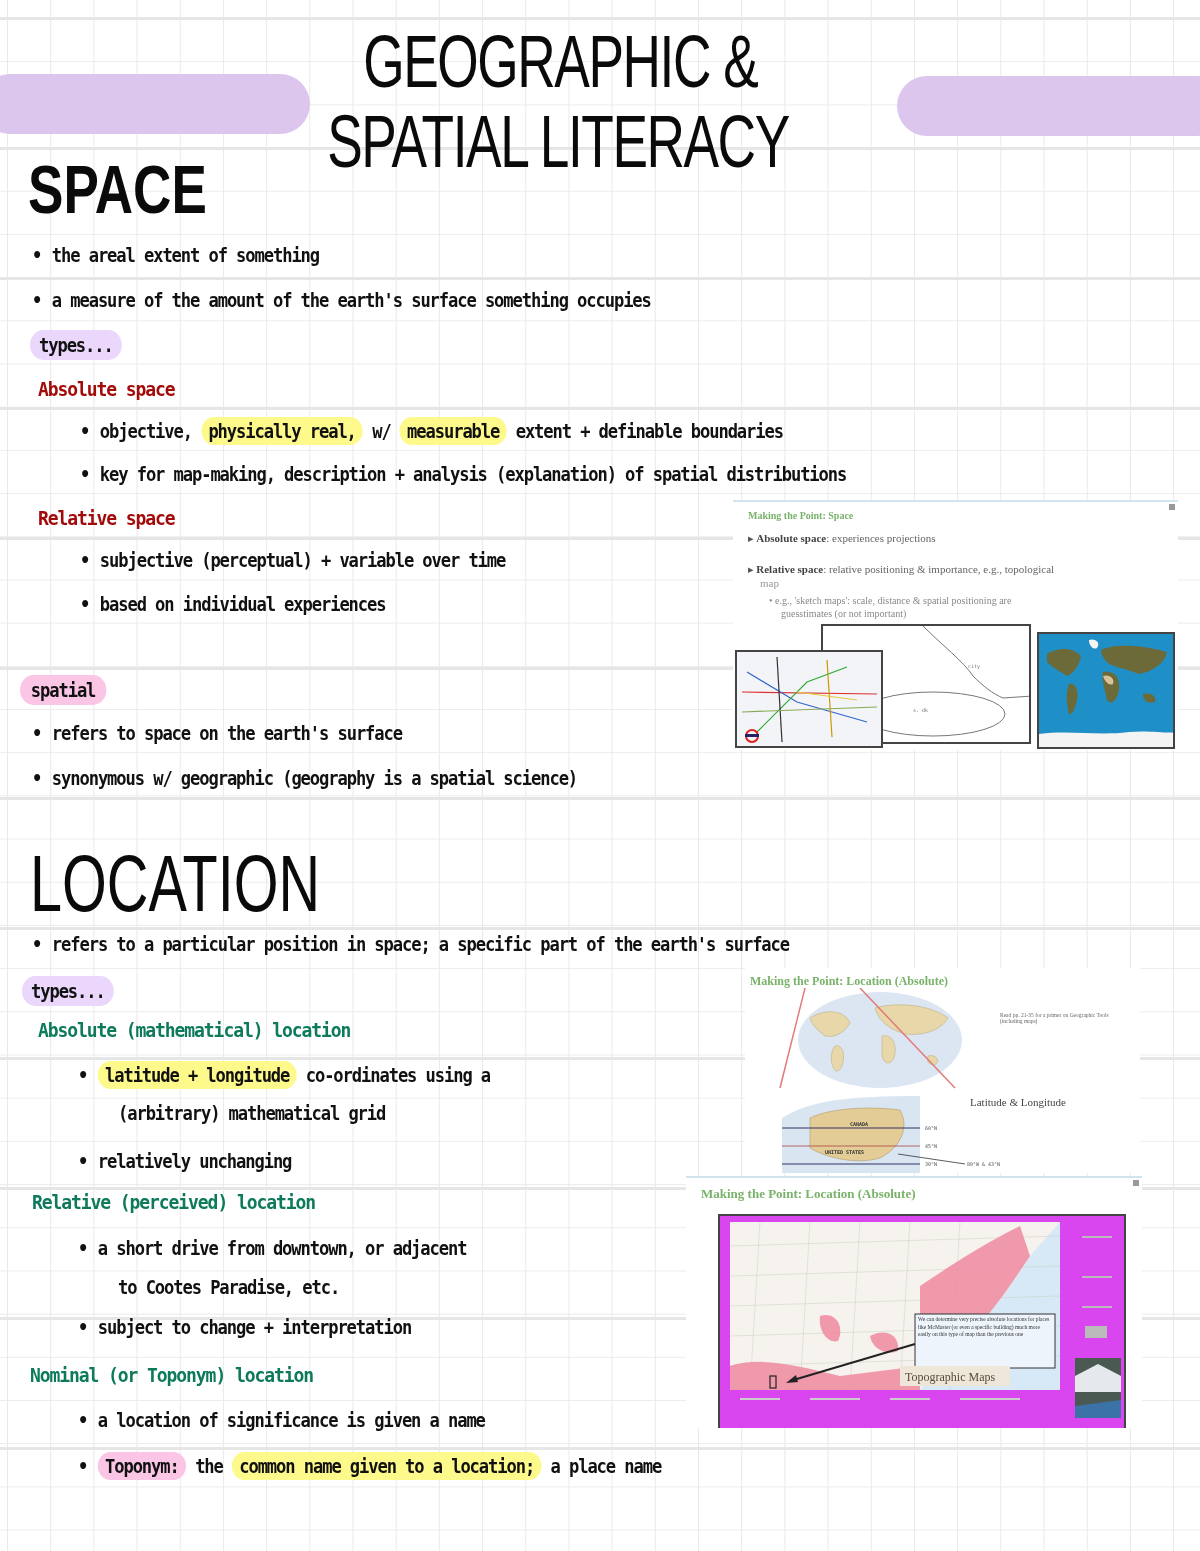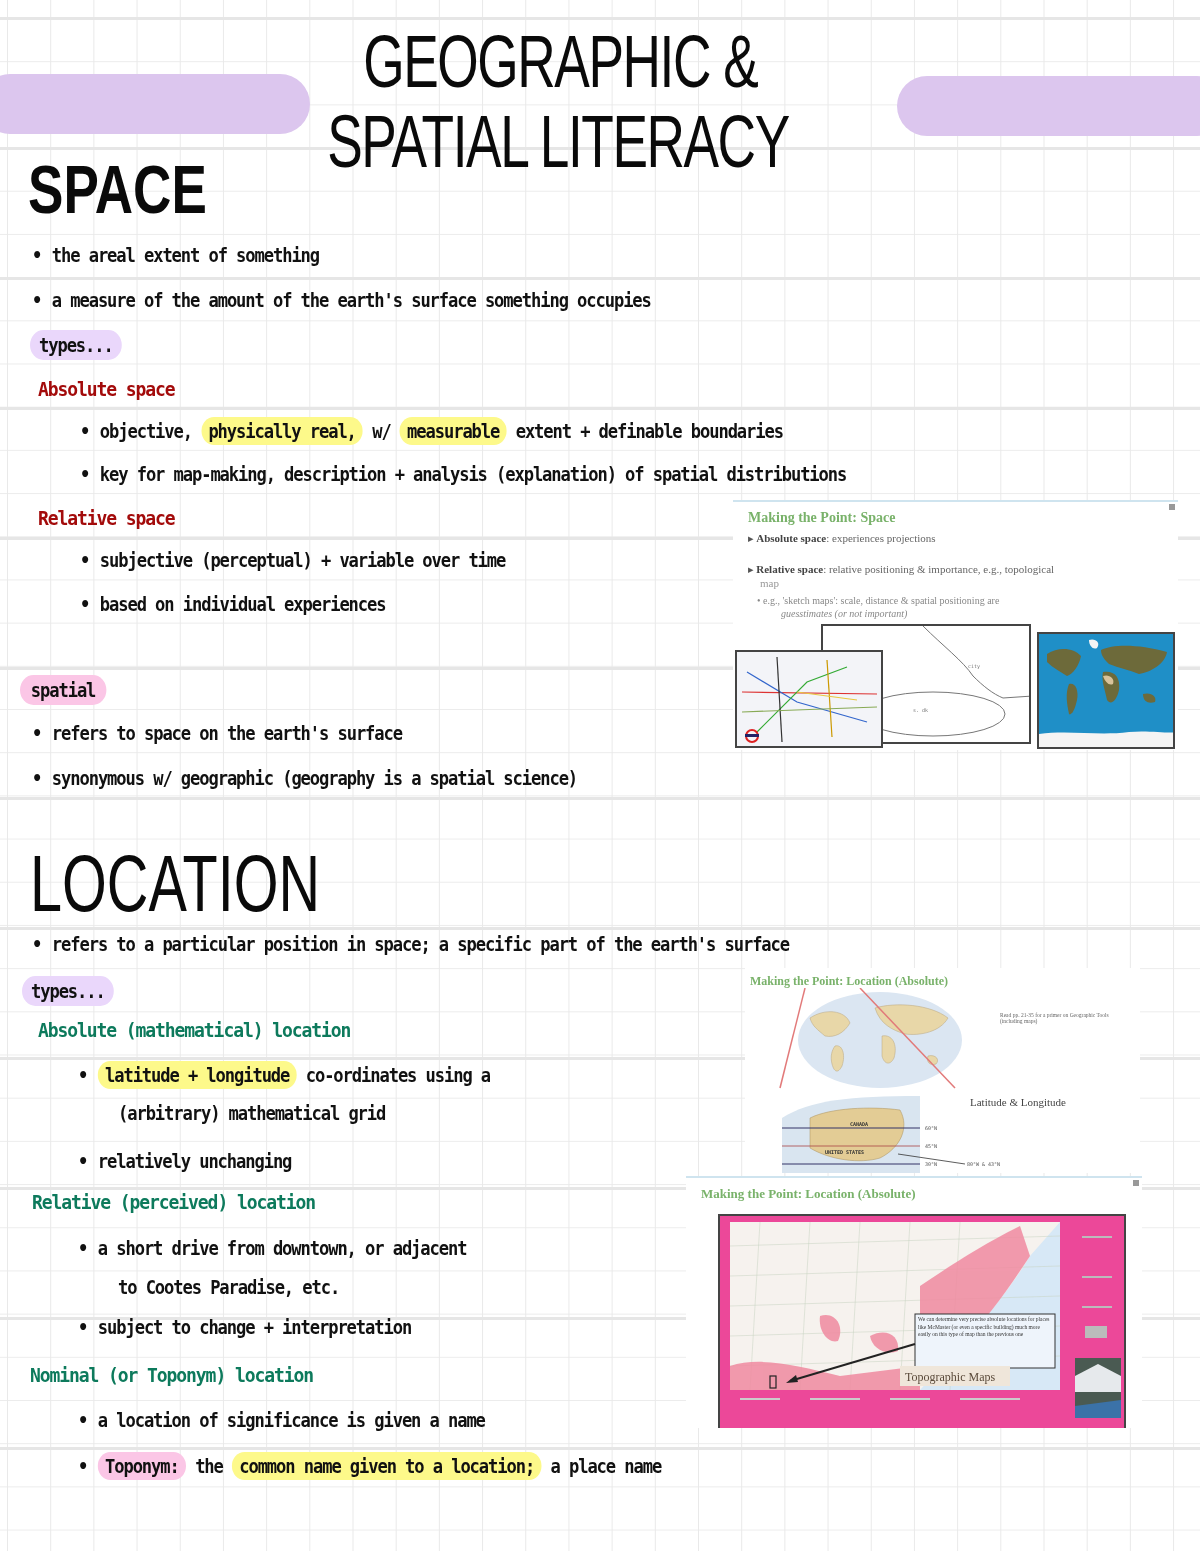--- a/index.html
+++ b/index.html
@@ -39,21 +39,21 @@
   .pill-purple { background: #ead7fb; border-radius: 18px; padding: 4px 10px; }
   .pill-pink { background: #fbc6e6; border-radius: 18px; padding: 4px 12px; }
   .hl-yellow { background: #fdf98a; border-radius: 16px; padding: 3px 8px; }
   .hl-pink { background: #fbc6e6; border-radius: 16px; padding: 3px 8px; }
   .red { color: #a30b0b; }
   .green { color: #0d7a5c; }
   .subhead { font-size: 20px; }
 
   
   .slide { position: absolute; background: #fff; border-top: 2px solid #cfe4ef; overflow: hidden; }
-  .slide-title { font-family: "Liberation Serif", serif; color: #79b26a; font-weight: bold; font-size: 14px; white-space: nowrap; }
+  .slide-title { font-family: "Liberation Serif", serif; color: #79b26a; font-weight: bold; font-size: 10px; white-space: nowrap; }
   .slide-text { font-family: "Liberation Serif", serif; color: #666; font-size: 11px; white-space: nowrap; }
   .slide-text b { color: #444; }
   .corner { position: absolute; width: 6px; height: 6px; background: #999; }
   .mapbox { position: absolute; border: 2px solid #444; background: #fafafa; overflow: hidden; }
 </style>
 </head>
 <body>
 
 <div class="banner" style="left:-20px; top:74px; width:330px;"></div>
 <div class="banner" style="left:897px; top:76px; width:330px;"></div>
@@ -109,24 +109,24 @@
 <div class="slide" style="left:733px; top:500px; width:445px; height:250px;">
   <div class="corner" style="right:3px; top:2px;"></div>
   <div class="slide-title" style="position:absolute; left:15px; top:8px;">Making the Point: Space</div>
   <div class="slide-text" style="position:absolute; left:15px; top:30px;">
     <span style="color:#555;">▸ </span><b>Absolute space</b><span>: experiences projections</span>
   </div>
   <div class="slide-text" style="position:absolute; left:15px; top:61px;">
     <span style="color:#555;">▸ </span><b>Relative space</b><span>: relative positioning &amp; importance, e.g., topological</span>
   </div>
   <div class="slide-text" style="position:absolute; left:27px; top:75px; color:#999;font-family:Liberation Serif, serif;">map</div>
-  <div class="slide-text" style="position:absolute; left:24px; top:93px; font-size:10px; color:#888;">
+  <div class="slide-text" style="position:absolute; left:36px; top:93px; font-size:10px; color:#888;">
     • <span>e.g., 'sketch maps': scale, distance &amp; spatial positioning are</span>
   </div>
-  <div class="slide-text" style="position:absolute; left:48px; top:106px; font-size:10px; color:#888;font-style:italic;">guesstimates (or not important)</div>
+  <div class="slide-text" style="position:absolute; left:48px; top:106px; font-size:10px; color:#888;">guesstimates (or not important)</div>
 
   <div class="mapbox" style="left:88px; top:122px; width:210px; height:120px; background:#fff;">
     <svg width="210" height="120" viewBox="0 0 210 120">
       <path d="M100 0 C120 20 140 35 150 50 C160 60 170 68 180 72 L210 70" fill="none" stroke="#777" stroke-width="1"></path>
       <ellipse cx="110" cy="88" rx="72" ry="22" fill="none" stroke="#777" stroke-width="1"></ellipse>
       <path d="M20 120 C40 100 50 90 45 80" fill="none" stroke="#777" stroke-width="1"></path>
       <text x="145" y="42" font-size="5" fill="#777">city</text>
       <text x="90" y="86" font-size="5" fill="#777">s. dk</text>
     </svg>
   </div>
@@ -232,21 +232,21 @@
     <text x="197" y="178" font-size="5" fill="#555">80°W &amp; 43°N</text>
     <text x="20" y="198" font-size="5" fill="#555">120°W</text>
     <text x="60" y="198" font-size="5" fill="#555">90°W</text>
     <text x="100" y="198" font-size="5" fill="#555">60°W</text>
   </svg>
 </div>
 
 <div class="slide" style="left:686px; top:1176px; width:456px; height:252px;">
   <div class="corner" style="right:3px; top:2px;"></div>
   <div class="slide-title" style="position:absolute; left:15px; top:8px; font-size:13px;">Making the Point: Location (Absolute)</div>
-  <div class="mapbox" style="left:32px; top:36px; width:408px; height:220px; background:#ec4899;">
+  <div class="mapbox" style="left:32px; top:36px; width:408px; height:220px; background:#d946ef;">
     <svg width="404" height="206" viewBox="0 0 404 206">
       <rect x="10" y="6" width="330" height="168" fill="#f6f2ee"></rect>
       <path d="M200 174 C240 130 280 90 310 40 L340 6 L340 174 Z" fill="#d7e8f6"></path>
       <g stroke="#c7d2c0" stroke-width="0.5">
         <path d="M10 30 L340 20"></path>
           <path d="M10 60 L340 50"></path>
           <path d="M10 90 L340 80"></path>
           <path d="M10 120 L340 110"></path>
           <path d="M10 150 L340 140"></path>
         <path d="M40 6 L30 174"></path>

